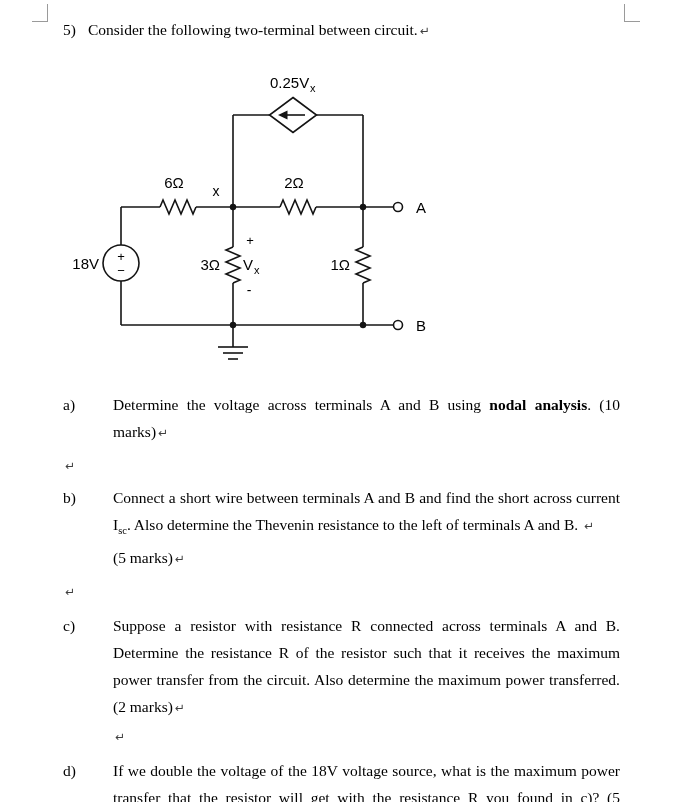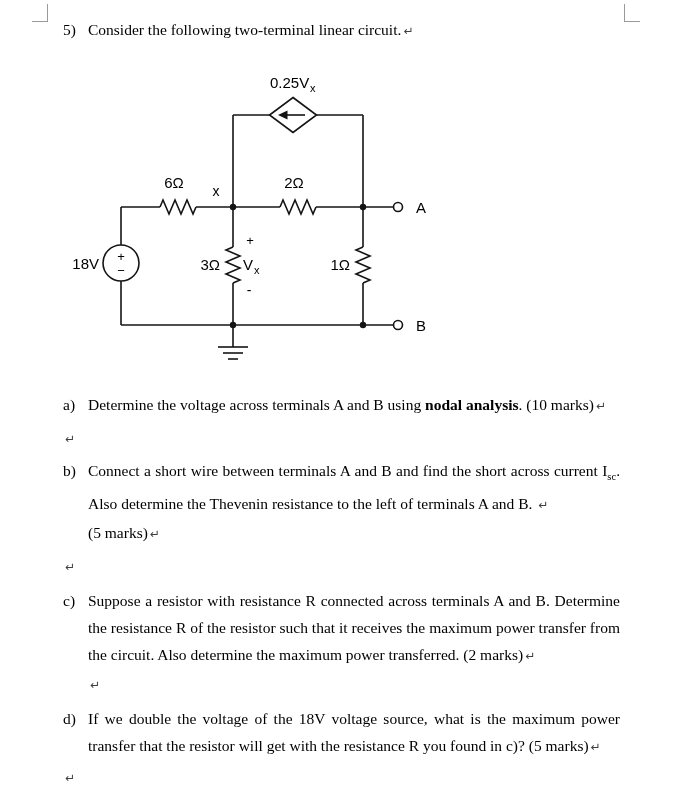--- a/index.html
+++ b/index.html
@@ -18,21 +18,21 @@
   .crop-mark.tl { left:32px; top:4px; border-right:1px solid #9a9a9a; border-bottom:1px solid #9a9a9a; }
   .crop-mark.tr { left:624px; top:4px; border-left:1px solid #9a9a9a; border-bottom:1px solid #9a9a9a; }
 
   .q-header { display:flex; line-height:24px; }
   .q-num { width:25px; flex-shrink:0; }
 
   .circuit-wrap { margin:22px 0 0 10px; }
 
   .part { display:flex; }
   .part-label { width:25px; flex-shrink:0; line-height:27px; }
-  .part-text { flex:1; text-align:justify; line-height:27px; }
+  .part-text { flex:1; text-align:justify; line-height:27px;margin-left:25px; }
   .part-a { margin-top:22px; }
   .part-b { margin-top:4px; }
   .part-c { margin-top:6px; }
   .part-d { margin-top:6px; }
 
   .blank-ret { line-height:27px; margin-top:4px; }
   .blank-ret.tail { margin-top:2px; }
   .blank-ret.last { margin-top:6px; }
   .ret-line { line-height:27px; }
 
@@ -50,21 +50,21 @@
 </head>
 <body>
 
 <div class="page">
 
   <div class="crop-mark tl"></div>
   <div class="crop-mark tr"></div>
 
   <div class="q-header">
     <span class="q-num">5)</span>
-    <span class="q-text"><span>Consider the following two-terminal linear circuit.</span><span class="ret">↵</span></span>
+    <span class="q-text"><span>Consider the following two-terminal between circuit.</span><span class="ret">↵</span></span>
   </div>
 
   <div class="circuit-wrap">
     <svg width="400" height="300" viewBox="0 0 400 300">
 
       <g stroke="#141414" stroke-width="1.6" fill="none">
         <line x1="160" y1="142" x2="160" y2="50"></line>
         <line x1="160" y1="50" x2="197" y2="50"></line>
         <line x1="243" y1="50" x2="290" y2="50"></line>
         <line x1="290" y1="50" x2="290" y2="142"></line>

